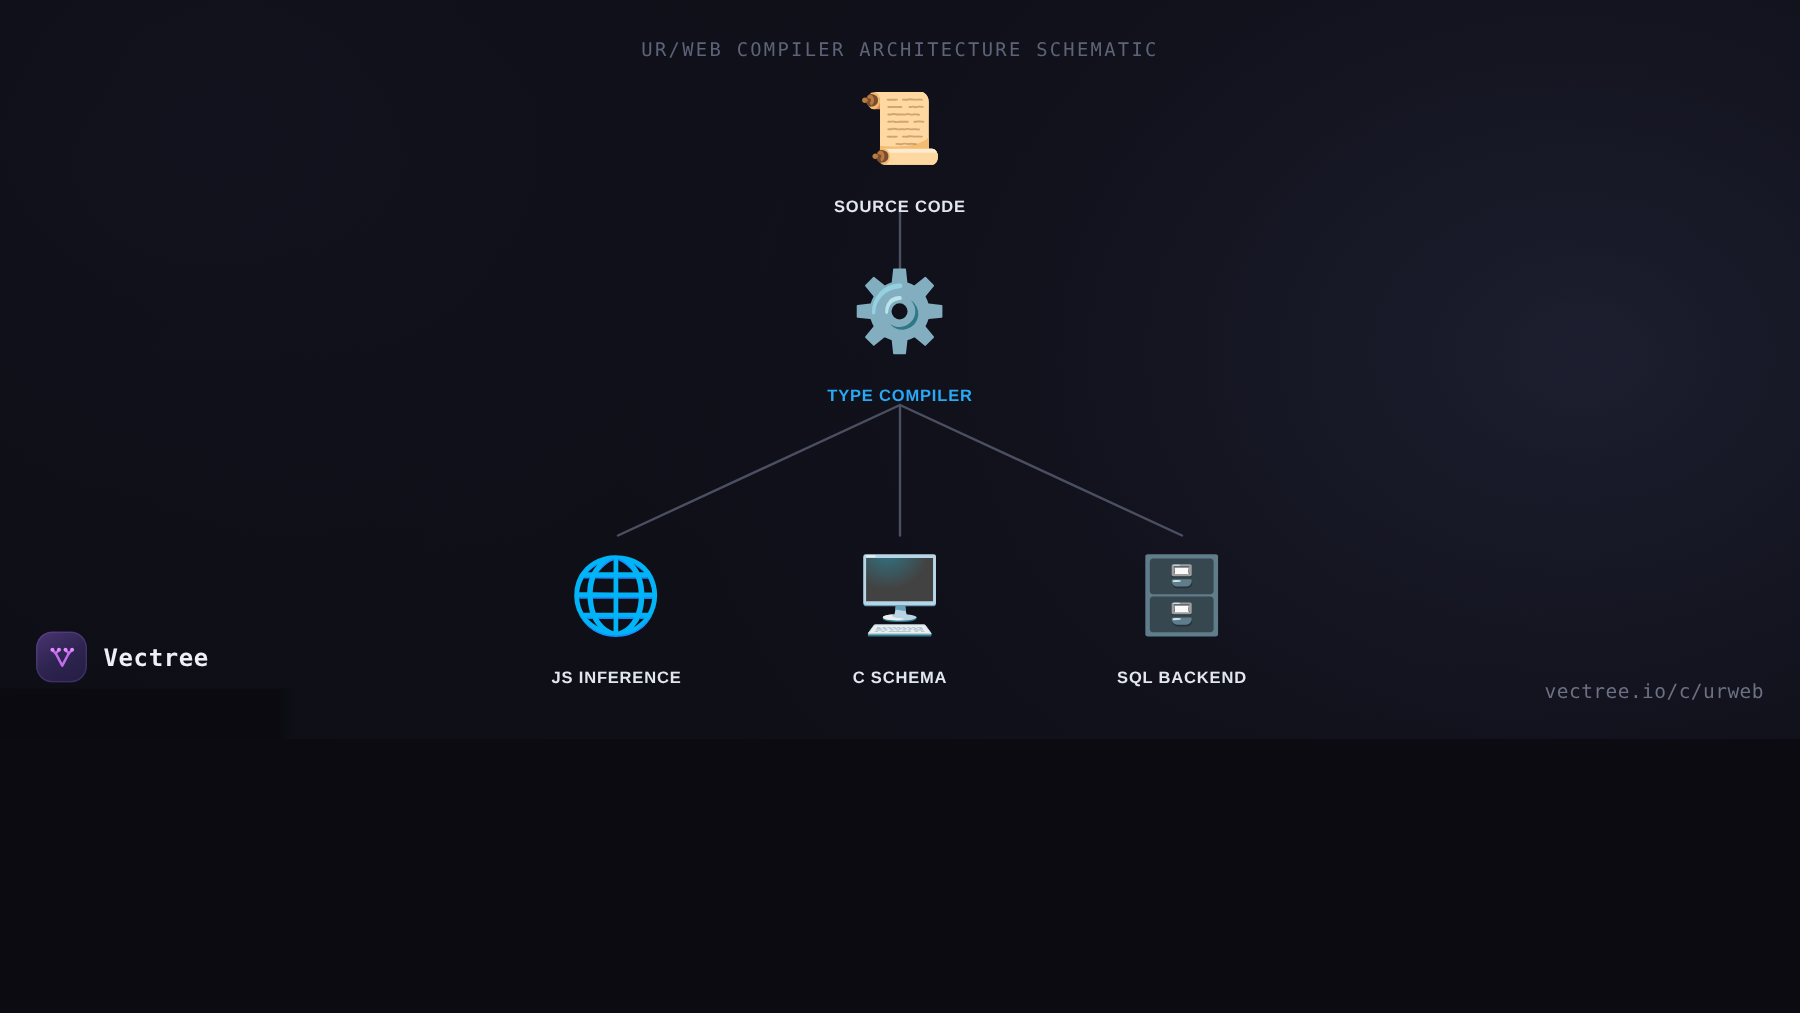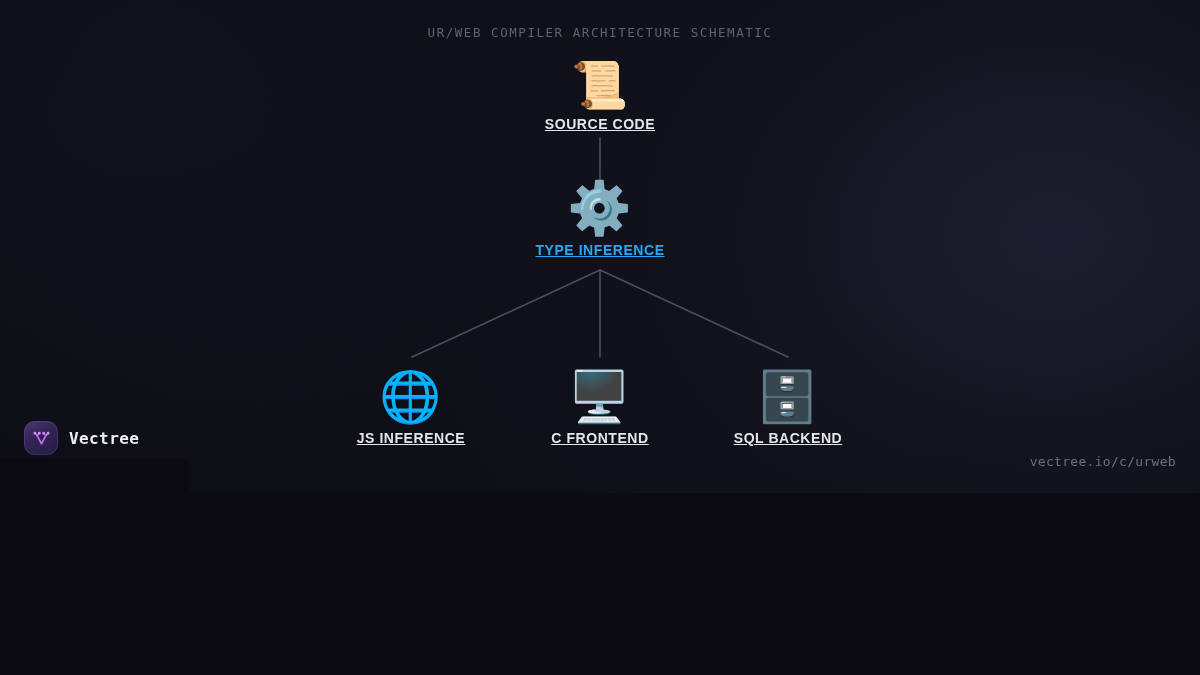--- a/index.html
+++ b/index.html
@@ -61,27 +61,26 @@
     text-align: center;
   }
   .node-icon {
     font-family: "DejaVu Sans", sans-serif;
     line-height: 1;
     display: block;
     user-select: none;
   }
   .node-label {
     display: block;
-    font-size: 14px;
+    font-size: 11px;
     font-weight: bold;
     letter-spacing: 0.55px;
     color: #e2e6ee;
-    margin-top: 8px;
+    margin-top: 24px;
     white-space: nowrap;
-    text-decoration: underline;
   }
   .node.is-highlight .node-label {
     color: #29a8f5;
   }
 
   
   #node-source    { left: 600px; top: 62px;  }
   #node-source  .node-icon { font-size: 46px; }
   #node-typeinf   { left: 600px; top: 182px; }
   #node-typeinf .node-icon { font-size: 52px; }
@@ -158,31 +157,31 @@
       </g>
     </svg>
 
     <div class="node" id="node-source">
       <span class="node-icon">📜</span>
       <span class="node-label">SOURCE CODE</span>
     </div>
 
     <div class="node is-highlight" id="node-typeinf">
       <span class="node-icon">⚙️</span>
-      <span class="node-label">TYPE INFERENCE</span>
+      <span class="node-label">TYPE COMPILER</span>
     </div>
 
     <div class="node" id="node-js">
       <span class="node-icon">🌐</span>
       <span class="node-label">JS INFERENCE</span>
     </div>
 
     <div class="node" id="node-c">
       <span class="node-icon">🖥️</span>
-      <span class="node-label">C FRONTEND</span>
+      <span class="node-label">C SCHEMA</span>
     </div>
 
     <div class="node" id="node-sql">
       <span class="node-icon">🗄️</span>
       <span class="node-label">SQL BACKEND</span>
     </div>
 
   </div>
 
   <div class="brand">

